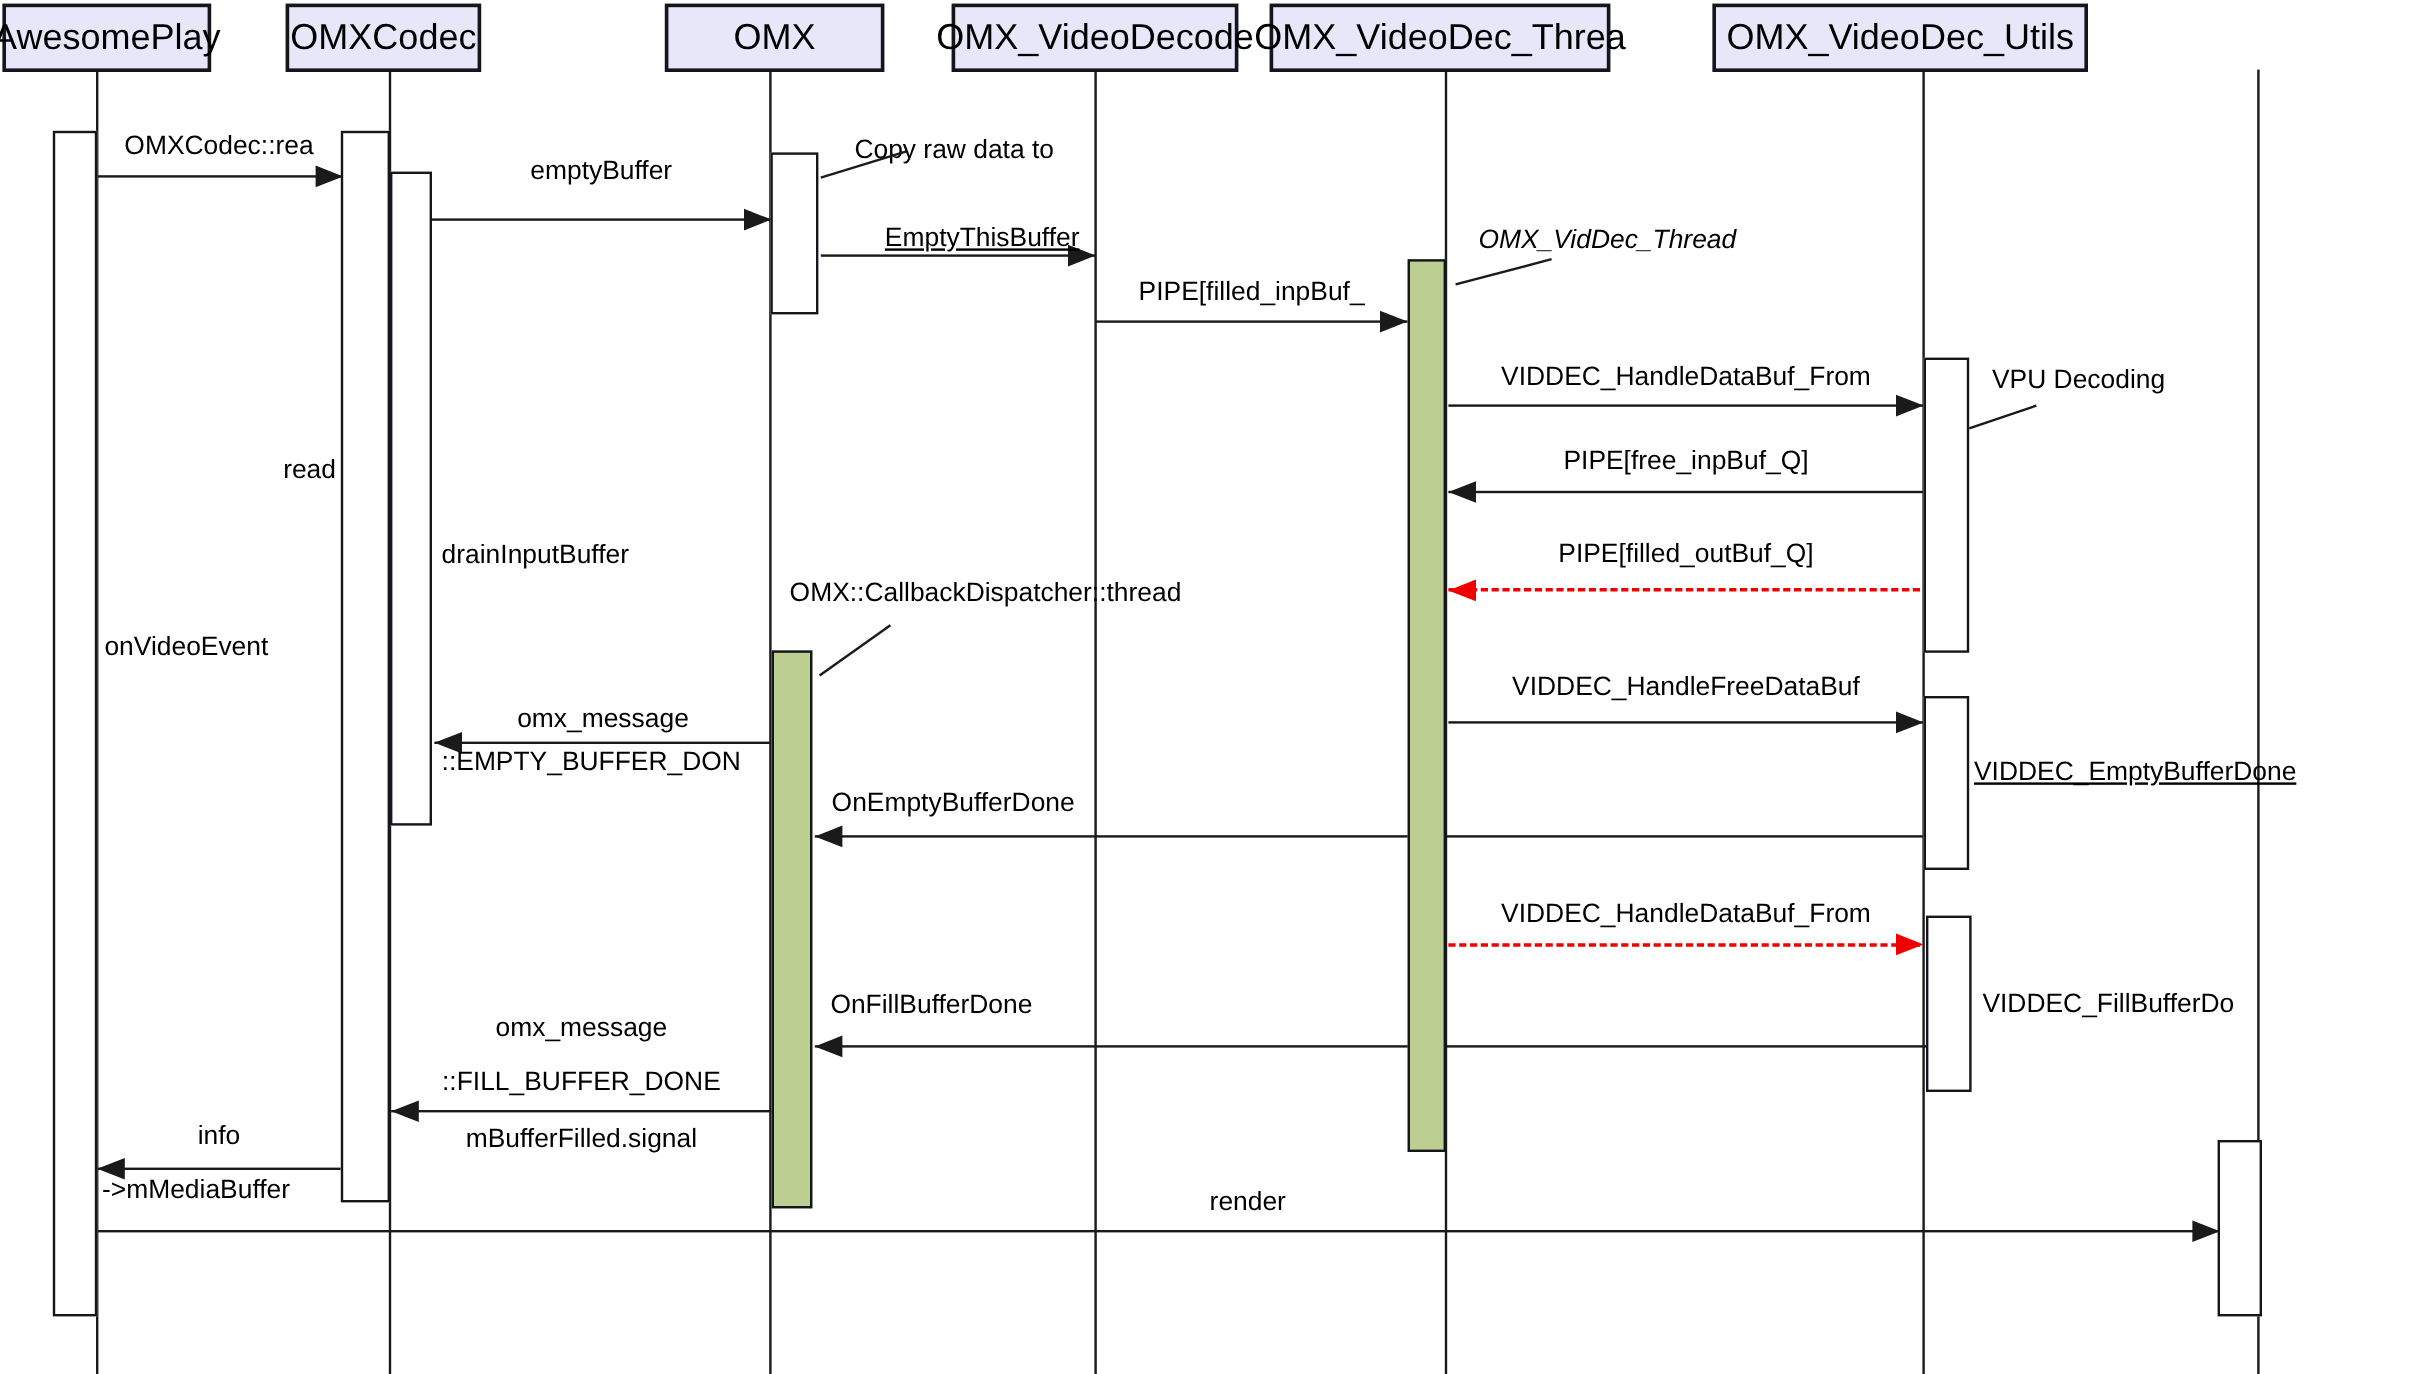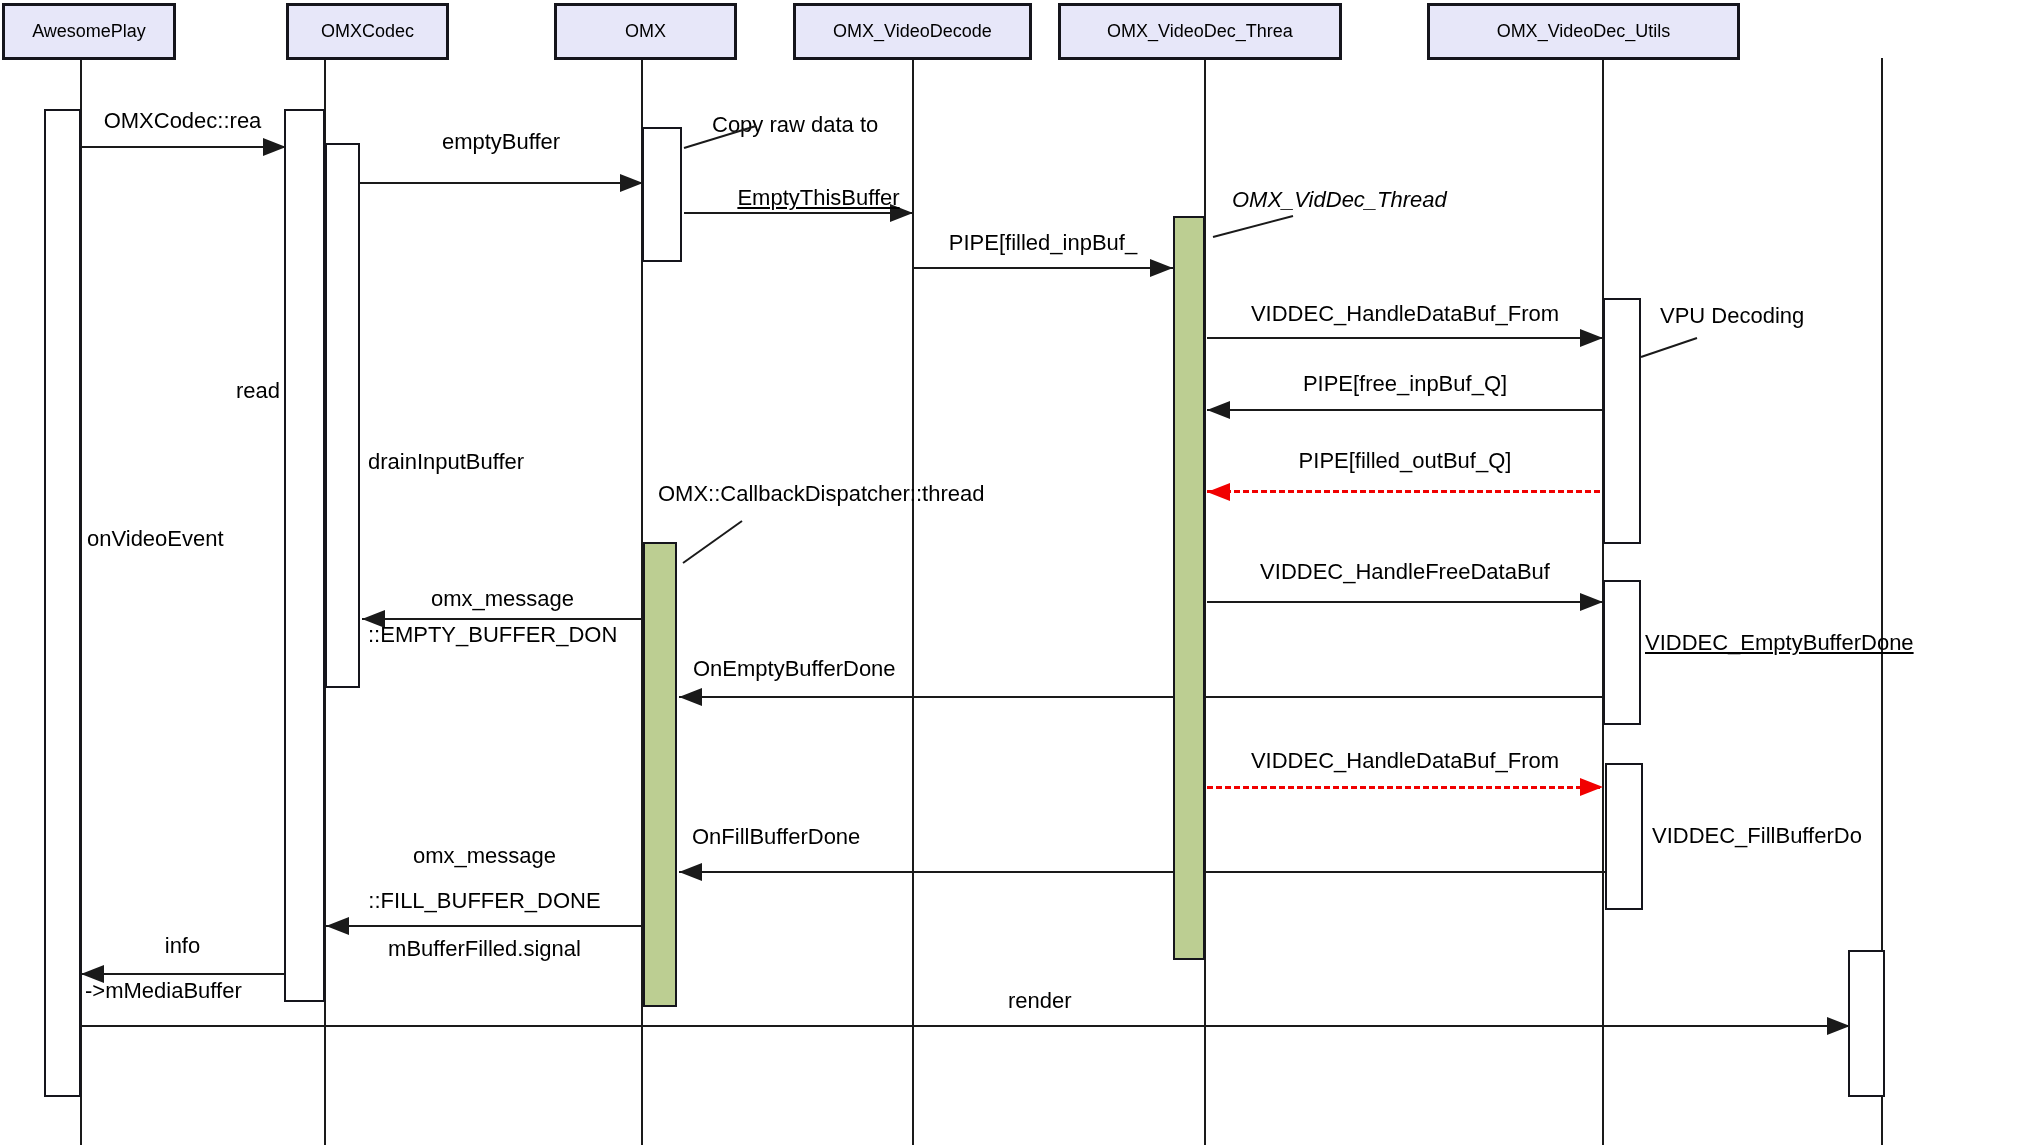--- a/index.html
+++ b/index.html
@@ -1,19 +1,19 @@
 <!DOCTYPE html>
 <html><head>
 <meta charset="utf-8">
 <style>
   html,body{margin:0;padding:0;background:#fff;}
   .canvas{position:relative;width:2028px;height:1145px;background:#ffffff;
           font-family:"Liberation Sans",sans-serif;color:#000;overflow:hidden;}
   .participant{position:absolute;top:3px;height:51px;background:#e7e7f9;border:3px solid #15151c;
-               display:flex;align-items:center;justify-content:center;font-size:18px;z-index:8;}
+               display:flex;align-items:center;justify-content:center;font-size:30px;z-index:8;}
   .lifeline{position:absolute;width:2px;background:#1a1a1a;top:58px;height:1087px;z-index:1;}
   .msg-line{position:absolute;height:2px;background:#1a1a1a;z-index:2;}
   .msg-line.red-dashed{height:0;background:none;border-top:3px dashed #f10000;}
   .bar{position:absolute;background:#ffffff;border:2px solid #15151c;z-index:3;box-sizing:border-box;}
   .bar.green{background:#bcce92;}
   .head{position:absolute;width:0;height:0;z-index:4;}
   .head.right{border-top:9px solid transparent;border-bottom:9px solid transparent;border-left:23px solid #1a1a1a;}
   .head.left{border-top:9px solid transparent;border-bottom:9px solid transparent;border-right:23px solid #1a1a1a;}
   .head.right.red{border-left-color:#f10000;}
   .head.left.red{border-right-color:#f10000;}
@@ -111,21 +111,21 @@
   <svg class="connectors" width="2028" height="1145">
     <line x1="684" y1="148" x2="756" y2="126" stroke="#1a1a1a" stroke-width="2"></line>
     <line x1="1213" y1="237" x2="1293" y2="216" stroke="#1a1a1a" stroke-width="2"></line>
     <line x1="1641" y1="357" x2="1697" y2="338" stroke="#1a1a1a" stroke-width="2"></line>
     <line x1="683" y1="563" x2="742" y2="521" stroke="#1a1a1a" stroke-width="2"></line>
   </svg>
 
   <div class="participant" style="left:2px;width:168px;">
       <span>AwesomePlay</span>
     </div>
-  <div class="participant" style="left:238px;width:157px;margin-left:48px;">
+  <div class="participant" style="left:238px;width:157px;">
       <span>OMXCodec</span>
     </div>
   <div class="participant" style="left:554px;width:177px;">
       <span>OMX</span>
     </div>
   <div class="participant" style="left:793px;width:233px;">
       <span>OMX_VideoDecode</span>
     </div>
   <div class="participant" style="left:1058px;width:278px;">
       <span>OMX_VideoDec_Threa</span>

